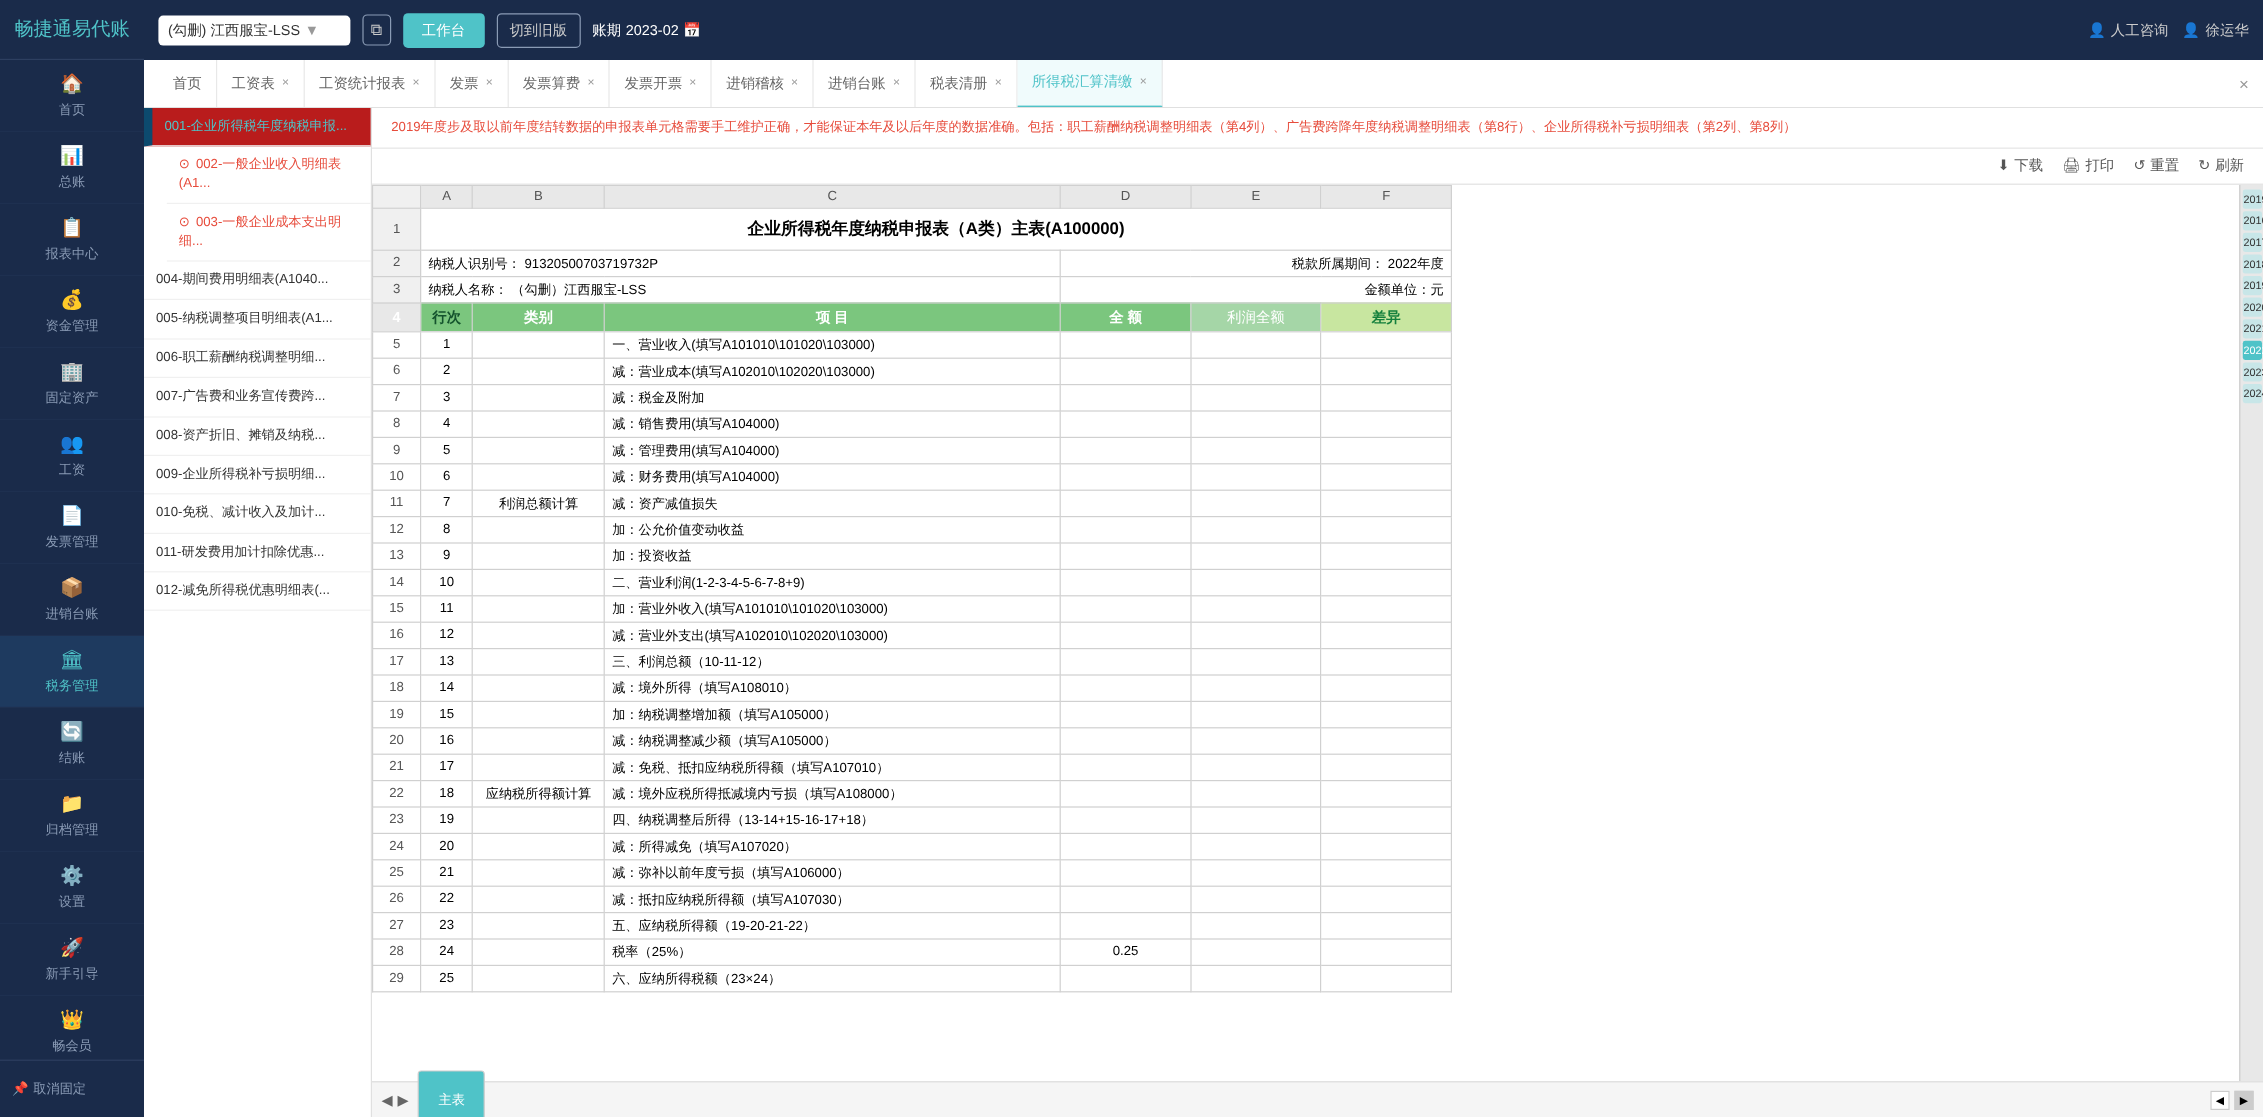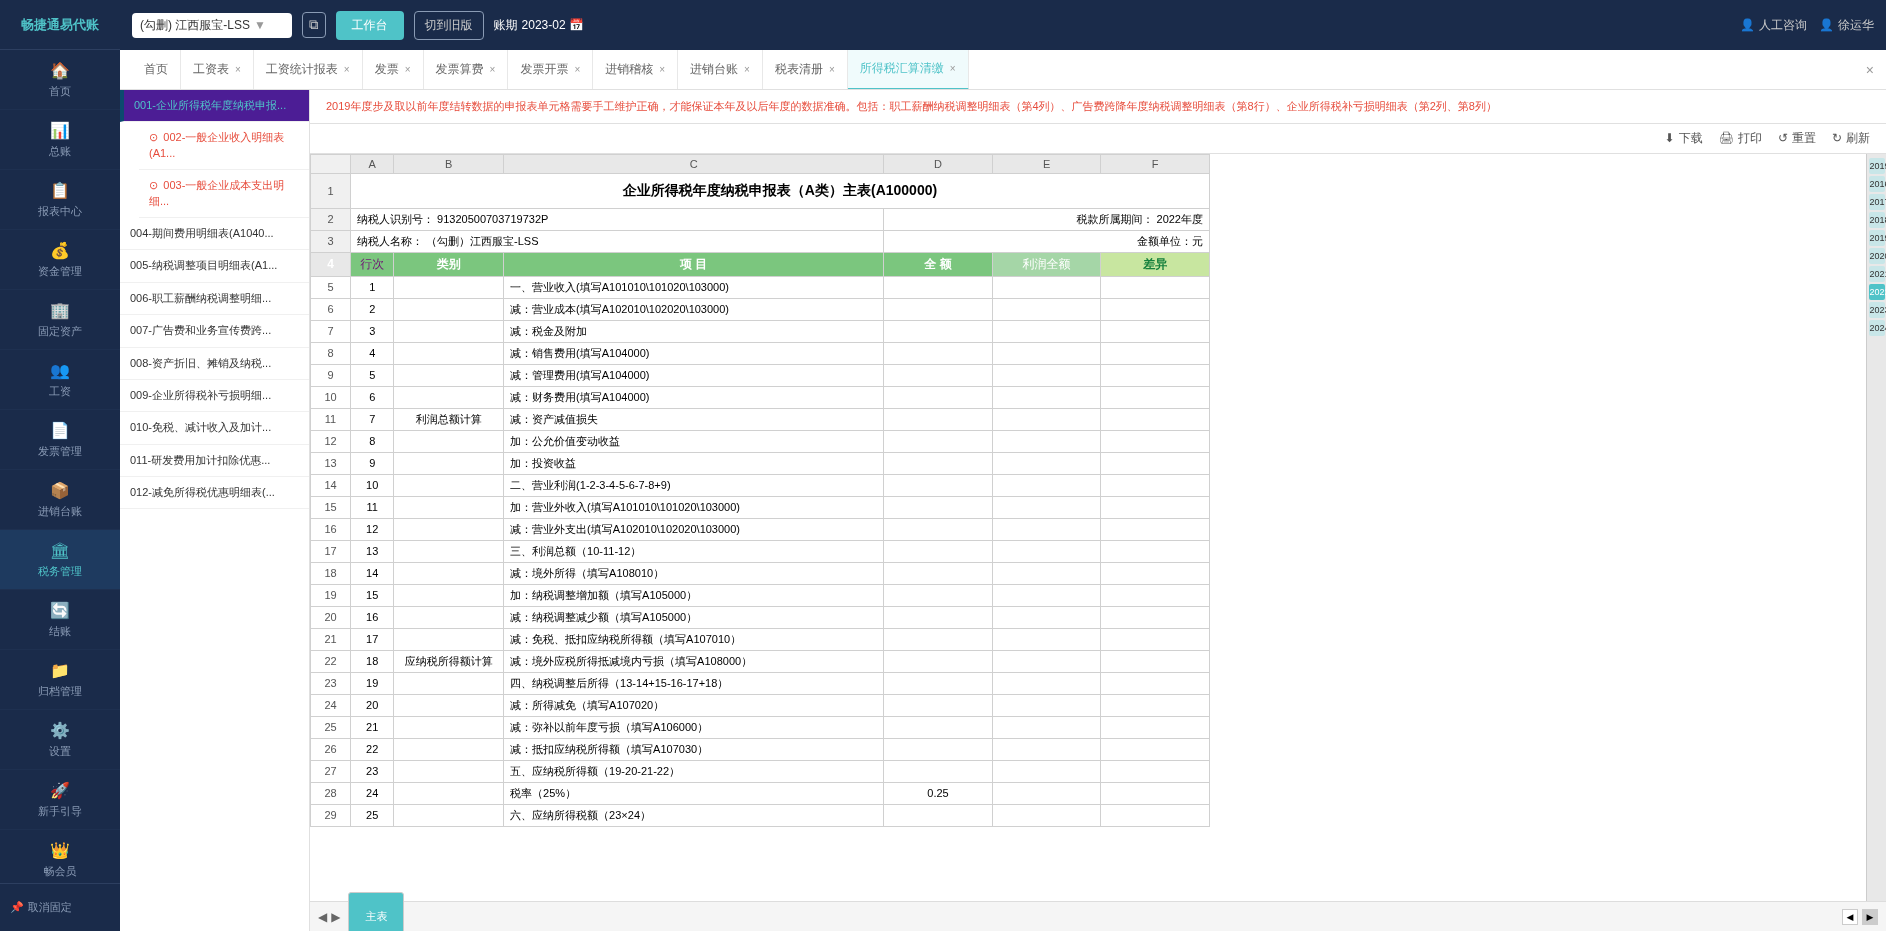--- a/index.html
+++ b/index.html
@@ -4,21 +4,21 @@
   <style>
     * { box-sizing: border-box; margin: 0; padding: 0; }
     body { font-family: 'Microsoft YaHei', Arial, sans-serif; font-size: 12px; background: #f0f2f5; overflow: hidden; }
 
     
     .app-container { display: flex; height: 931px; width: 1886px; }
 
     
     .sidebar { width: 120px; background: #1a2b4a; display: flex; flex-direction: column; flex-shrink: 0; }
     .sidebar-logo { height: 50px; display: flex; align-items: center; justify-content: center; background: #1a2b4a; border-bottom: 1px solid #2d3f60; }
-    .sidebar-logo span { color: #4fc3c8; font-size: 13px; font-weight: bold; }
+    .sidebar-logo span { color: #4fc3c8; font-size: 16px; font-weight: normal; }
     .sidebar-nav { flex: 1; overflow-y: auto; }
     .sidebar-item { display: flex; flex-direction: column; align-items: center; justify-content: center; height: 60px; color: #8a9bb5; cursor: pointer; border-bottom: 1px solid #1e3050; font-size: 11px; gap: 4px; }
     .sidebar-item.active { background: #1e3a5f; color: #4fc3c8; }
     .sidebar-item-icon { font-size: 16px; }
     .sidebar-bottom { padding: 10px; border-top: 1px solid #2d3f60; }
     .sidebar-bottom-item { display: flex; align-items: center; gap: 4px; color: #8a9bb5; font-size: 11px; padding: 6px 0; cursor: pointer; }
 
     
     .main-area { flex: 1; display: flex; flex-direction: column; overflow: hidden; }
 
@@ -39,21 +39,21 @@
     .nav-tab.active { color: #4fc3c8; background: #f0fbfc; border-bottom: 2px solid #4fc3c8; }
     .nav-tab-close { color: #999; font-size: 10px; cursor: pointer; margin-left: 2px; }
     .close-all { margin-left: auto; color: #999; cursor: pointer; font-size: 14px; }
 
     
     .content-area { flex: 1; display: flex; overflow: hidden; }
 
     
     .tax-list-panel { width: 190px; background: #fff; border-right: 1px solid #e0e0e0; flex-shrink: 0; overflow-y: auto; }
     .tax-list-item { padding: 8px 10px; font-size: 11px; cursor: pointer; border-bottom: 1px solid #f0f0f0; color: #333; line-height: 1.4; }
-    .tax-list-item.active { background: #4c1d95; color: #4fc3c8; border-left: 4px solid #0c4a6e; }
+    .tax-list-item.active { background: #b91c1c; color: #4fc3c8; border-left: 7px solid #0c4a6e; }
     .tax-list-item.error { color: #e74c3c; margin-left: 19px; }
 
     
     .main-content { flex: 1; display: flex; flex-direction: column; overflow: hidden; background: #f5f5f5; justify-content: space-between; }
 
     
     .warning-bar { background: #fff; padding: 8px 16px; font-size: 11px; color: #e74c3c; line-height: 1.5; flex-shrink: 0; border-bottom: 1px solid #e0e0e0; }
 
     
     .content-toolbar { background: #fff; padding: 6px 16px; display: flex; align-items: center; justify-content: flex-end; gap: 16px; flex-shrink: 0; border-bottom: 1px solid #e0e0e0; }
@@ -340,21 +340,21 @@
                     <span>纳税人名称：</span>
                     <span>（勾删）江西服宝-LSS</span>
                   </td>
                   <td colspan="3" class="info-row" style="text-align:right;">
                     <span>金额单位：元</span>
                   </td>
                 </tr>
 
                 <tr class="table-header-row">
                   <td class="row-num" style="background:#e8e8e8;">4</td>
-                  <td class="col-green" style="background:#7bc67e; color:#701a75; text-align:center; font-weight:normal;">行次</td>
+                  <td class="col-green" style="background:#7bc67e; color:#14532d; text-align:center; font-weight:bold;">行次</td>
                   <td class="col-green" style="background:#7bc67e; color:#fff; text-align:center; font-weight:bold;">类别</td>
                   <td class="col-green" style="background:#7bc67e; color:#fff; text-align:center; font-weight:bold;">项 目</td>
                   <td class="col-green" style="background:#7bc67e; color:#fff; text-align:center; font-weight:bold;">全 额</td>
                   <td style="background:#a5d6a7; color:#fff; text-align:center; font-weight:normal;">利润全额</td>
                   <td style="background:#c8e6a0; color:#15803d; text-align:center; font-weight:bold;">差异</td>
                 </tr>
 
                 <tr class="data-row">
                   <td class="row-num">5</td>
                   <td class="center">1</td>

